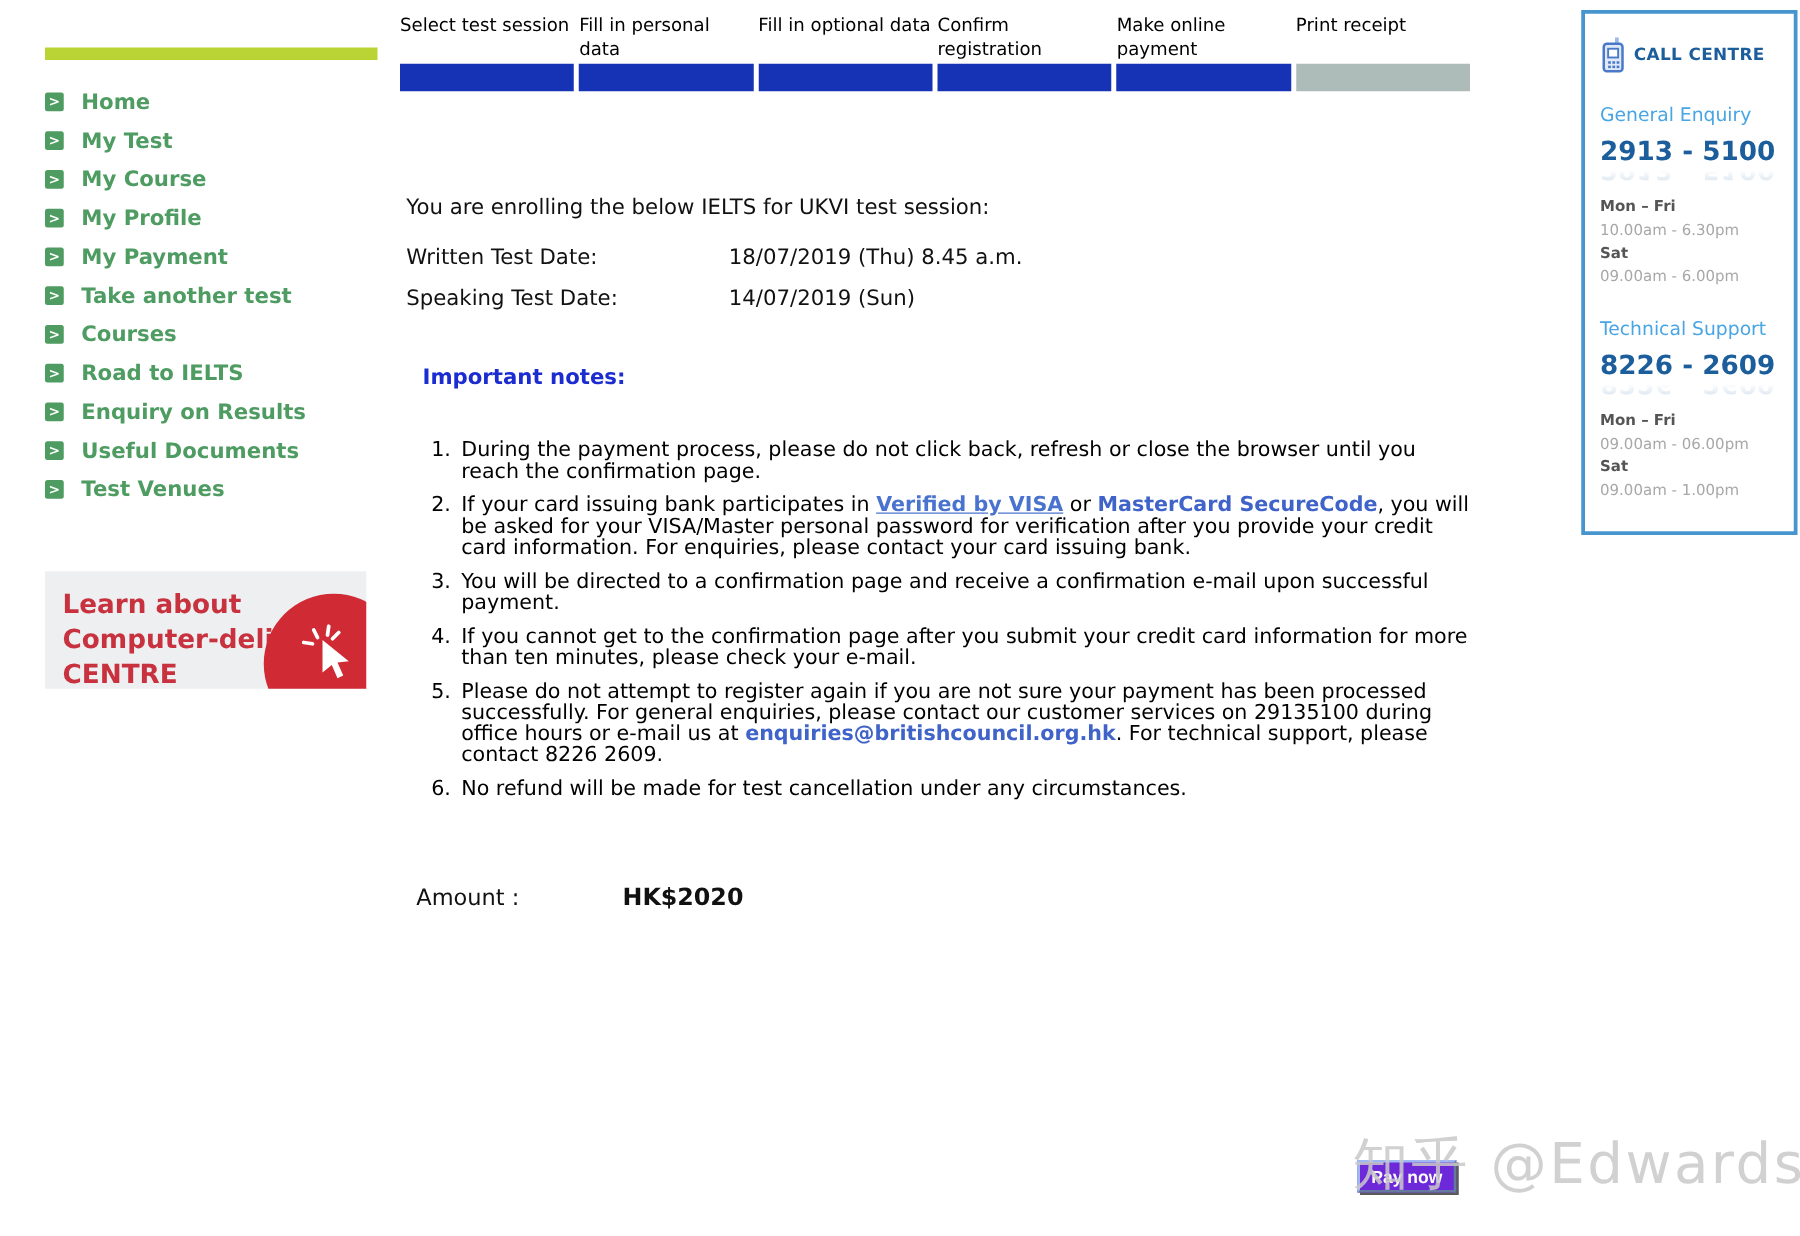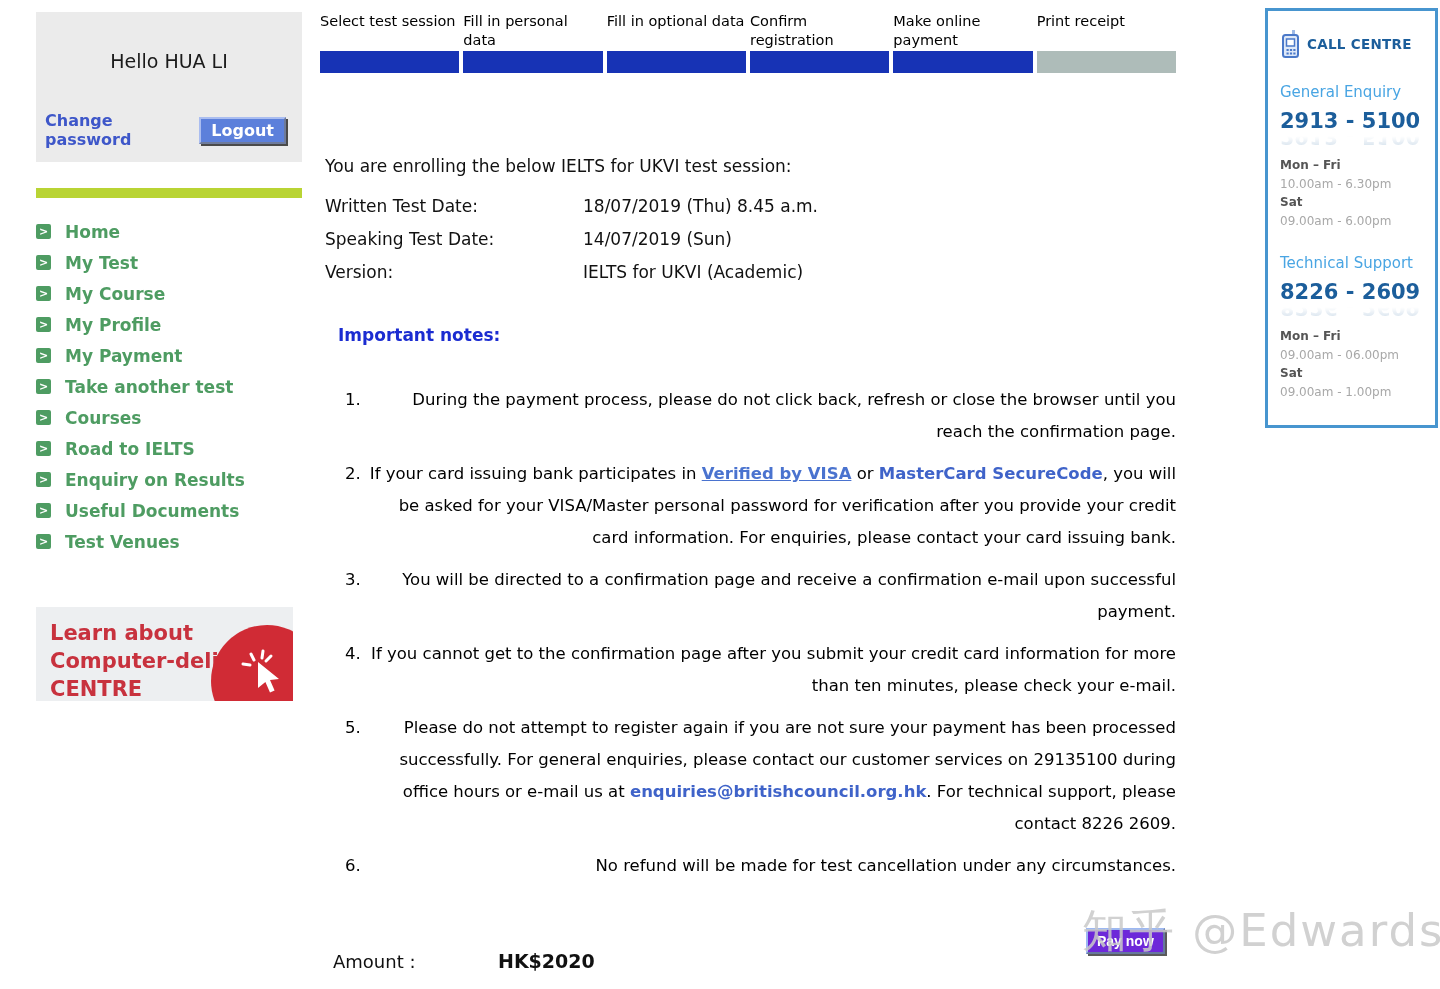--- a/index.html
+++ b/index.html
@@ -39,21 +39,21 @@
   .steps{display:flex;gap:4px;}
   .step-col{flex:1;min-width:0;}
   .step-label{font-size:14.5px;line-height:19px;color:#000;min-height:39px;}
   .step-bar{height:22px;background:#1733b5;}
   .step-bar.pending{background:#aebcb9;}
   .intro{margin-top:83px;font-size:17px;padding-left:5px;}
   .details{margin-top:14px;padding-left:5px;}
   .detail-row{display:flex;line-height:33px;font-size:17px;}
   .detail-label{width:258px;flex:0 0 258px;}
   .notes-title{margin-top:36px;margin-left:18px;color:#1b2cd1;font-weight:bold;font-size:17px;}
-  ol.notes{margin:39px 0 0 0;padding-left:46px;font-size:16.5px;line-height:32px;color:#000;text-align:right;}
+  ol.notes{margin:39px 0 0 0;padding-left:46px;font-size:16.5px;line-height:17px;color:#000;}
   ol.notes li{margin-bottom:10px;padding-left:3px;}
   .link{color:#3f63c9;font-weight:bold;cursor:pointer;}
   .link-underline{color:#4a73cf;font-weight:bold;text-decoration:underline;cursor:pointer;}
   .amount-row{margin-top:68px;display:flex;font-size:18px;padding-left:13px;align-items:baseline;}
   .amount-label{width:165px;flex:0 0 165px;}
   .amount-value{font-weight:bold;font-size:19px;}
   .pay-btn{
     position:absolute;left:1086px;top:928px;z-index:2;
     background:#6d28d9;color:#fff;font-weight:bold;font-size:14px;
     border:2px outset #9db8f2;box-shadow:2px 2px 0 #5a5a5a;
@@ -79,27 +79,20 @@
     mask-image:linear-gradient(to bottom,rgba(0,0,0,.8),transparent 75%);
   }
   .cc-hours{margin-top:10px;font-size:12px;line-height:18.5px;}
   .cc-day{font-weight:bold;color:#555;}
   .cc-time{color:#a8a8a8;}
 </style>
 </head>
 <body>
 
 <div class="sidebar">
-  <div class="user-box">
-    <div class="greeting">Hello HUA LI</div>
-    <div class="user-actions">
-      <a class="change-pw">Change password</a>
-      <button class="btn3d">Logout</button>
-    </div>
-  </div>
   <div class="green-rule"></div>
   <div class="menu">
       <div class="menu-item">
         <span class="menu-arrow">&gt;</span>
         <span class="menu-label">Home</span>
       </div>
       <div class="menu-item">
         <span class="menu-arrow">&gt;</span>
         <span class="menu-label">My Test</span>
       </div>
@@ -188,24 +181,20 @@
   <div class="intro">You are enrolling the below IELTS for UKVI test session:</div>
 
   <div class="details">
     <div class="detail-row">
       <div class="detail-label">Written Test Date:</div>
       <div class="detail-value">18/07/2019 (Thu) 8.45 a.m.</div>
     </div>
     <div class="detail-row">
       <div class="detail-label">Speaking Test Date:</div>
       <div class="detail-value">14/07/2019 (Sun)</div>
-    </div>
-    <div class="detail-row">
-      <div class="detail-label">Version:</div>
-      <div class="detail-value">IELTS for UKVI (Academic)</div>
     </div>
   </div>
 
   <div class="notes-title">Important notes:</div>
   <ol class="notes">
       <li><span>During the payment process, please do not click back, refresh or close the browser until you reach the confirmation page.</span></li>
       <li><span>If your card issuing bank participates in </span><span class="link-underline">Verified by VISA</span><span> or </span><span class="link">MasterCard SecureCode</span><span>, you will be asked for your VISA/Master personal password for verification after you provide your credit card information. For enquiries, please contact your card issuing bank.</span></li>
       <li><span>You will be directed to a confirmation page and receive a confirmation e-mail upon successful payment.</span></li>
       <li><span>If you cannot get to the confirmation page after you submit your credit card information for more than ten minutes, please check your e-mail.</span></li>
       <li><span>Please do not attempt to register again if you are not sure your payment has been processed successfully. For general enquiries, please contact our customer services on 29135100 during office hours or e-mail us at </span><span class="link">enquiries@britishcouncil.org.hk</span><span>. For technical support, please contact 8226 2609.</span></li>

